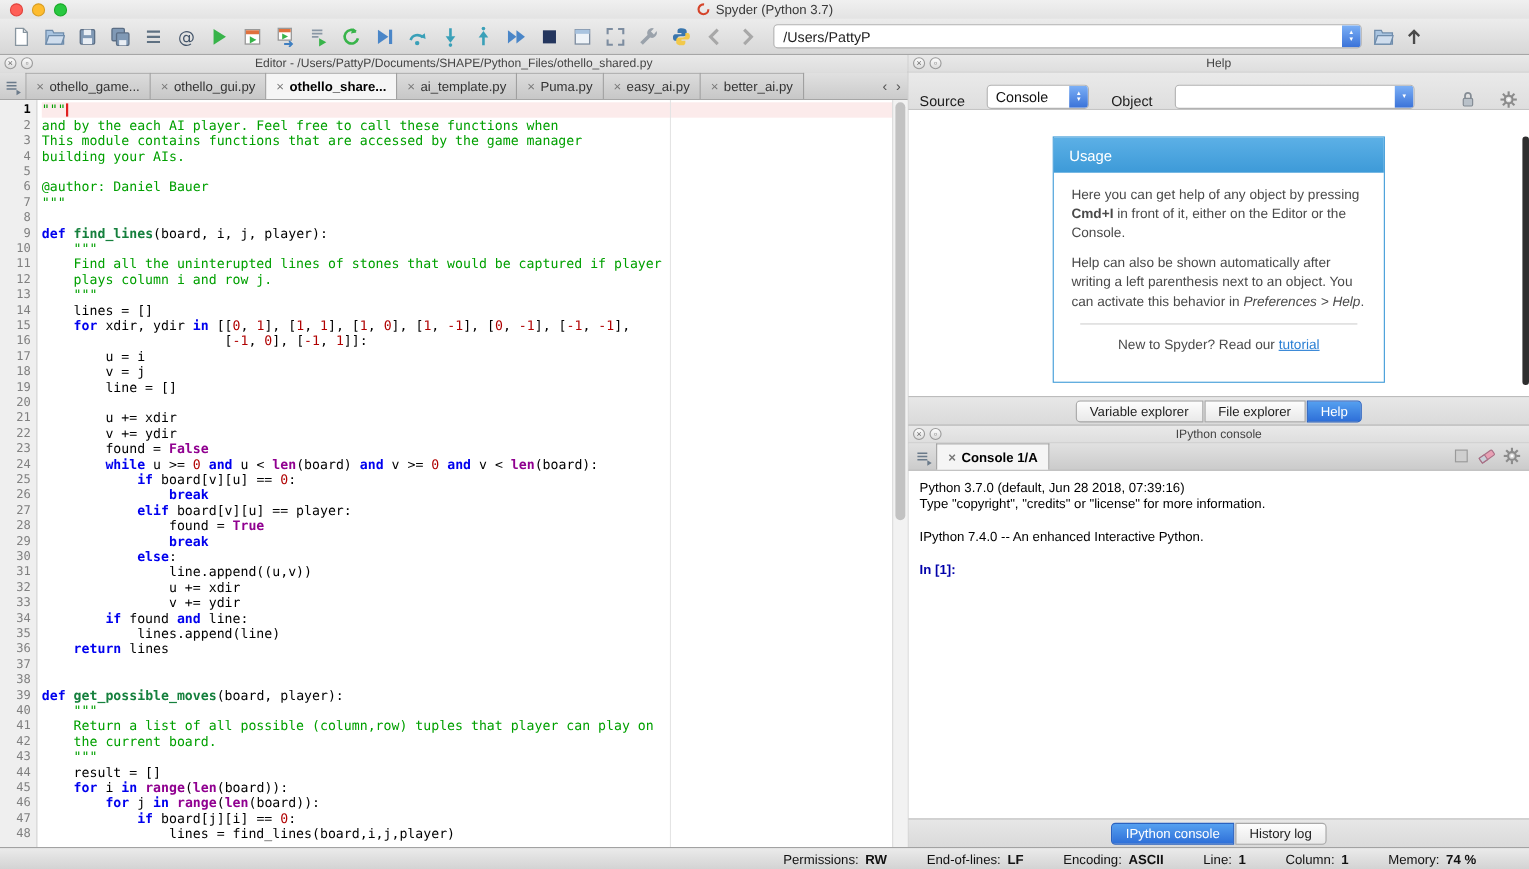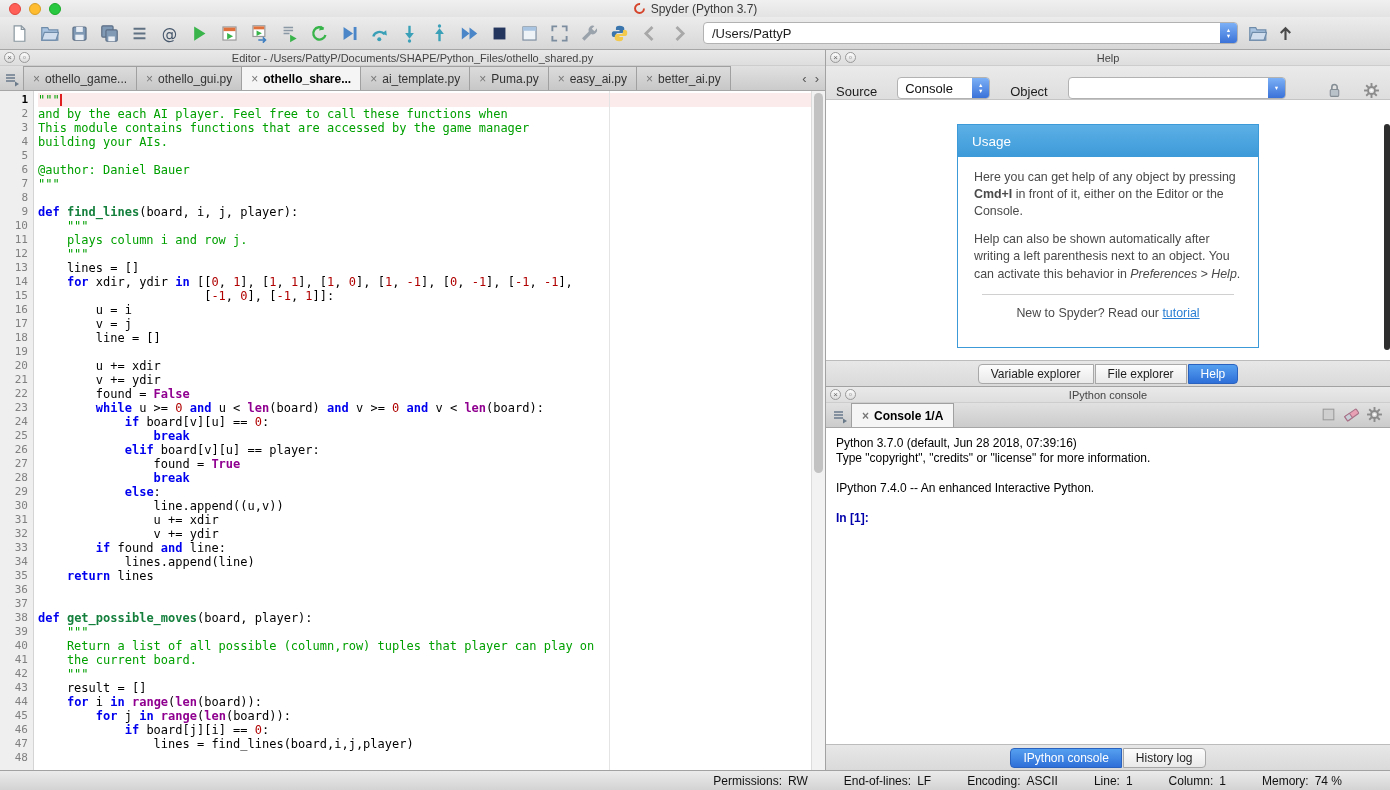--- a/index.html
+++ b/index.html
@@ -103,21 +103,21 @@
 .ct-space{flex:1}
 .console-tabbar .mini-icon{margin:0 3px 4px}
 .console-out{flex:1;background:#fff;font-family:Liberation Sans, sans-serif;font-size:12px;color:#000;padding:8px 10px;overflow:hidden;min-height:0}
 .con-line{height:15px;line-height:15px;white-space:pre}
 .con-prompt{color:#0000aa;font-weight:bold}
 
 
 .statusbar{height:20px;background:linear-gradient(#ebebeb,#d3d3d3);border-top:1px solid #a2a2a2;display:flex;align-items:center;justify-content:flex-end;padding-right:48px;flex:0 0 auto}
 .status-items{display:flex;gap:36px;font-size:12px;color:#111}
 .status-item .s-label{margin-right:6px}
-.status-item .s-value{font-weight:normal}
+.status-item .s-value{font-weight:bold}
 </style>
 </head>
 <body>
 
 <div class="window">
 
   <div class="titlebar">
     <div class="traffic">
       <span class="tl red"></span>
       <span class="tl yellow"></span>
@@ -402,20 +402,21 @@
         <div class="code-line current"><span class="tk-s">"""</span><span class="caret"></span></div>
             <div class="code-line"><span class="tk-s">and by the each AI player. Feel free to call these functions when</span></div>
             <div class="code-line"><span class="tk-s">This module contains functions that are accessed by the game manager</span></div>
             <div class="code-line"><span class="tk-s">building your AIs.</span></div>
             <div class="code-line"></div>
             <div class="code-line"><span class="tk-s">@author: Daniel Bauer</span></div>
             <div class="code-line"><span class="tk-s">"""</span></div>
             <div class="code-line"></div>
             <div class="code-line"><span class="tk-k">def</span><span class="tk-p"> </span><span class="tk-d">find_lines</span><span class="tk-p">(board, i, j, player):</span></div>
             <div class="code-line"><span class="tk-s">    """</span></div>
+            <div class="code-line"><span class="tk-s">    Find all the uninterupted lines of stones that would be captured if player</span></div>
             <div class="code-line"><span class="tk-s">    plays column i and row j.</span></div>
             <div class="code-line"><span class="tk-s">    """</span></div>
             <div class="code-line"><span class="tk-p">    lines = []</span></div>
             <div class="code-line"><span class="tk-p">    </span><span class="tk-k">for</span><span class="tk-p"> xdir, ydir </span><span class="tk-k">in</span><span class="tk-p"> [[</span><span class="tk-n">0</span><span class="tk-p">, </span><span class="tk-n">1</span><span class="tk-p">], [</span><span class="tk-n">1</span><span class="tk-p">, </span><span class="tk-n">1</span><span class="tk-p">], [</span><span class="tk-n">1</span><span class="tk-p">, </span><span class="tk-n">0</span><span class="tk-p">], [</span><span class="tk-n">1</span><span class="tk-p">, </span><span class="tk-n">-1</span><span class="tk-p">], [</span><span class="tk-n">0</span><span class="tk-p">, </span><span class="tk-n">-1</span><span class="tk-p">], [</span><span class="tk-n">-1</span><span class="tk-p">, </span><span class="tk-n">-1</span><span class="tk-p">],</span></div>
             <div class="code-line"><span class="tk-p">                       [</span><span class="tk-n">-1</span><span class="tk-p">, </span><span class="tk-n">0</span><span class="tk-p">], [</span><span class="tk-n">-1</span><span class="tk-p">, </span><span class="tk-n">1</span><span class="tk-p">]]:</span></div>
             <div class="code-line"><span class="tk-p">        u = i</span></div>
             <div class="code-line"><span class="tk-p">        v = j</span></div>
             <div class="code-line"><span class="tk-p">        line = []</span></div>
             <div class="code-line"></div>
             <div class="code-line"><span class="tk-p">        u += xdir</span></div>

